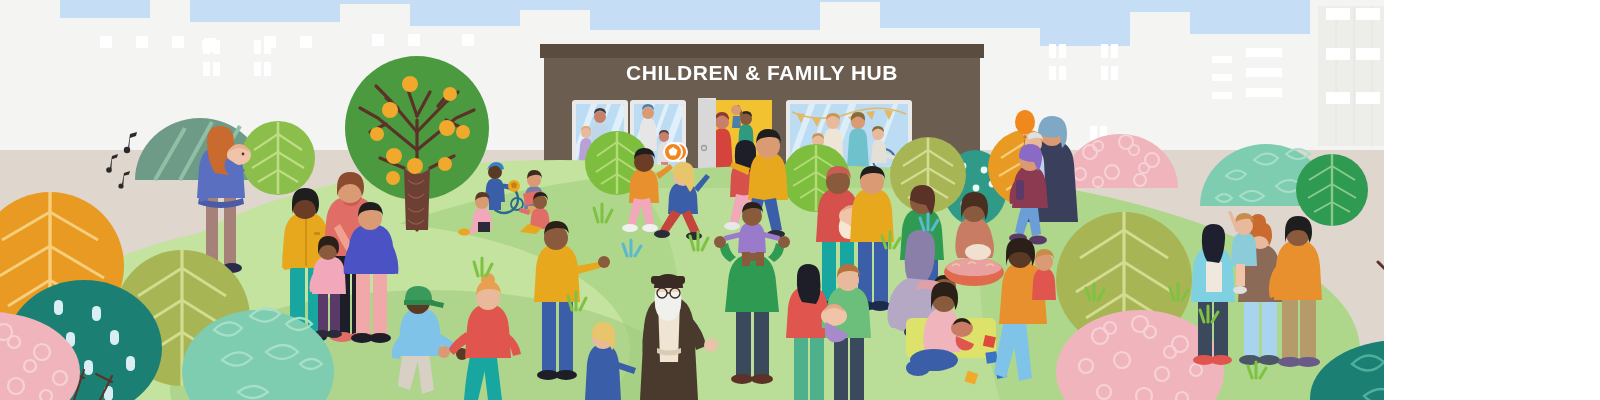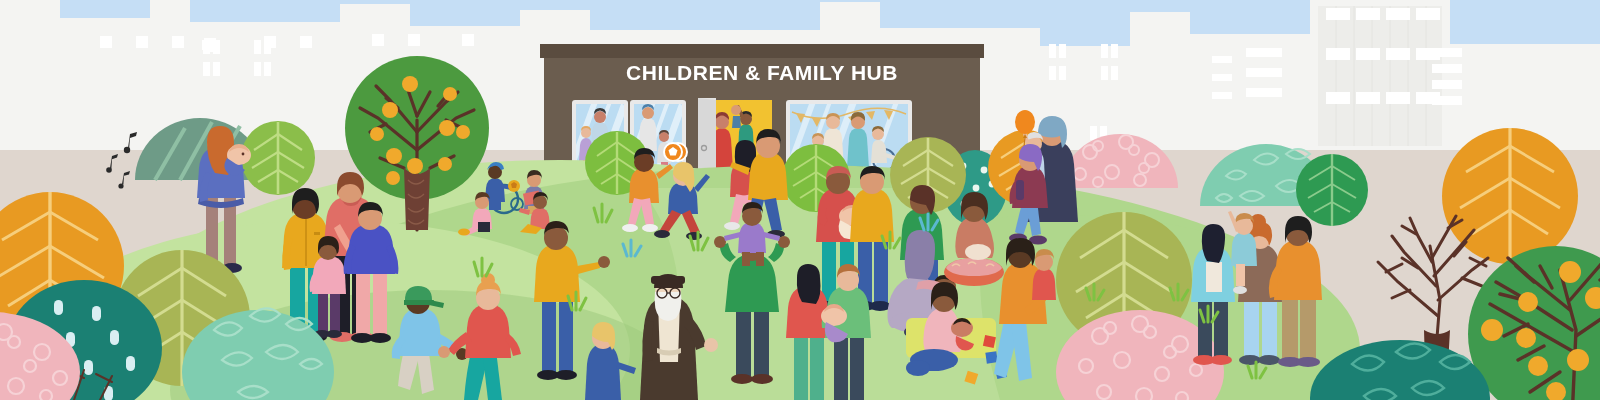--- a/index.html
+++ b/index.html
@@ -1,17 +1,17 @@
 <!DOCTYPE html>
 <html><head>
 <meta charset="utf-8">
 <style>
   html,body{margin:0;padding:0;background:#fff;}
   body{font-family:"Liberation Sans",sans-serif;}
-  #scene{position:relative;width:1600px;height:400px;overflow:hidden;background:#F4F4F2;}
+  #scene{position:relative;width:1384px;height:400px;overflow:hidden;background:#F4F4F2;}
   #scene svg{display:block;width:1600px;height:400px;}
   .sign-text{
     font-family:"Liberation Sans",sans-serif;
     font-weight:bold;
     font-size:21px;
     letter-spacing:0.5px;
     fill:#FFFFFF;
   }
 </style>
 </head>

